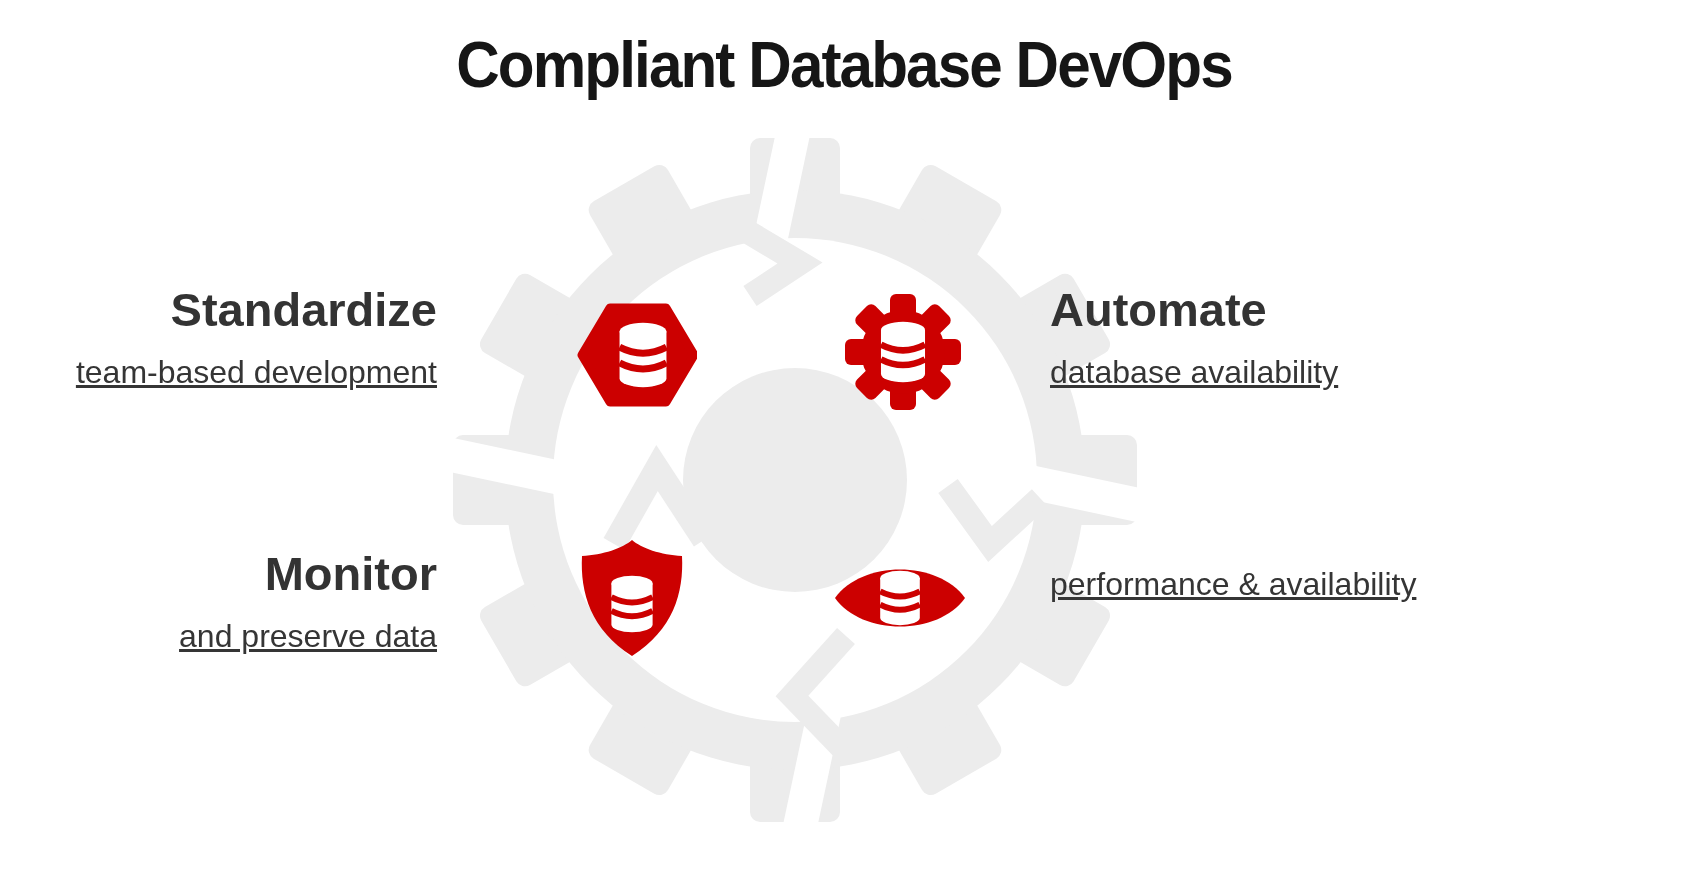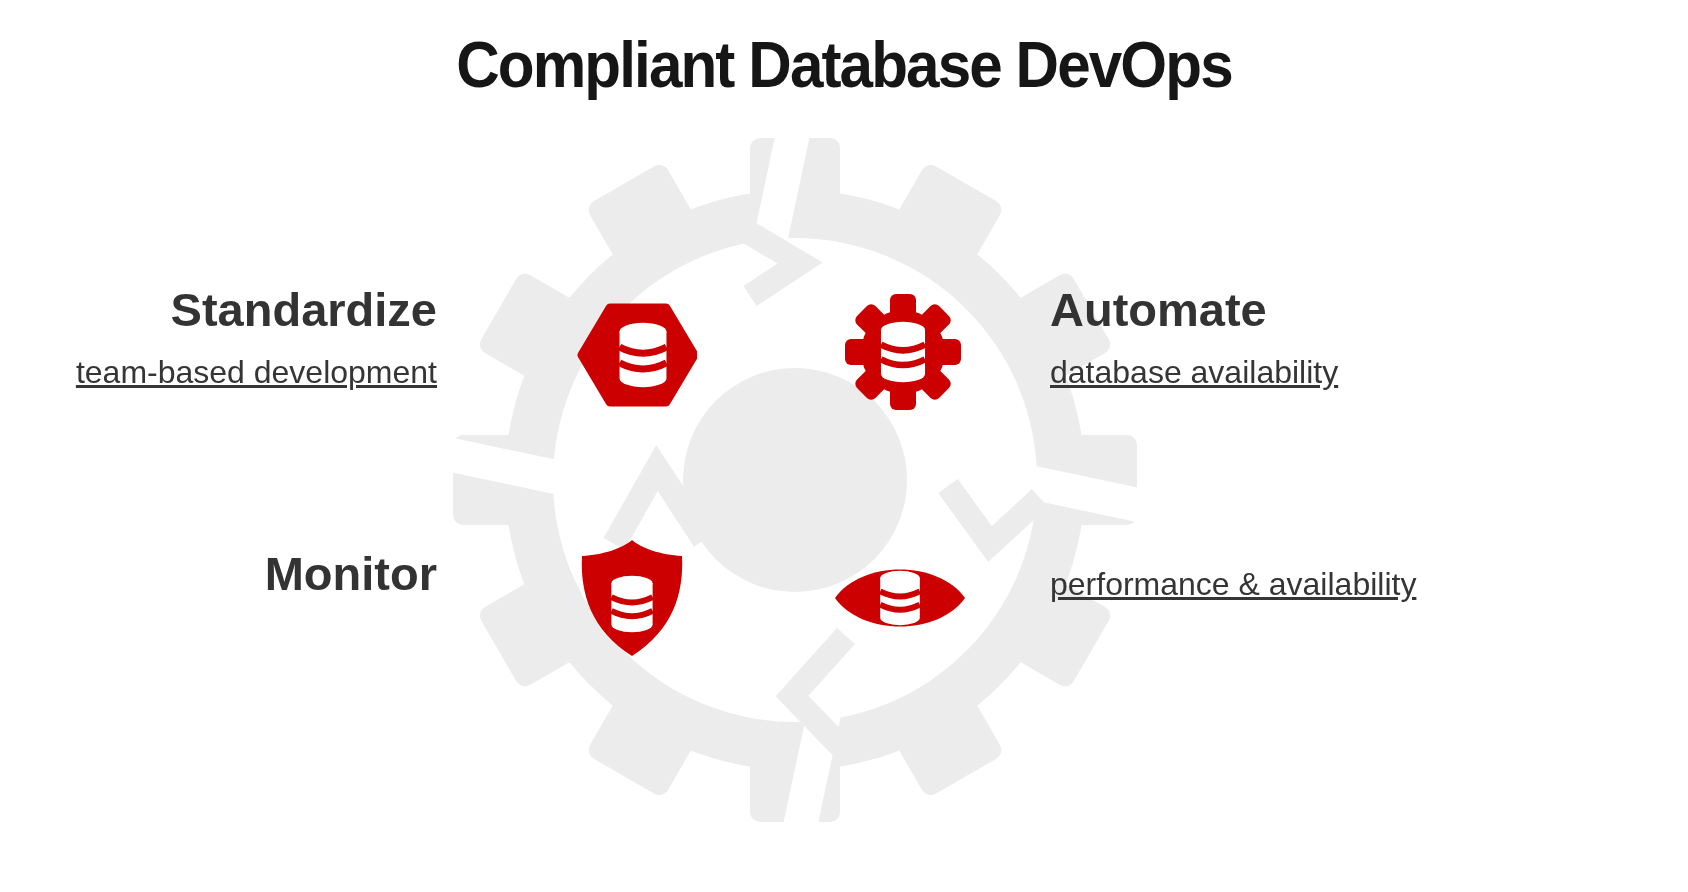--- a/index.html
+++ b/index.html
@@ -108,19 +108,20 @@
     <div class="s">team-based development</div>
   </div>
 
   <div class="label right" style="top:284px;">
     <div class="h">Automate</div>
     <div class="s">database availability</div>
   </div>
 
   <div class="label left" style="top:548px;">
     <div class="h">Monitor</div>
+    <div class="s">and preserve data</div>
   </div>
 
   <div class="label right" style="top:548px;">
     <div class="s">performance &amp; availability</div>
   </div>
 
 </div>
 
 </body></html>

